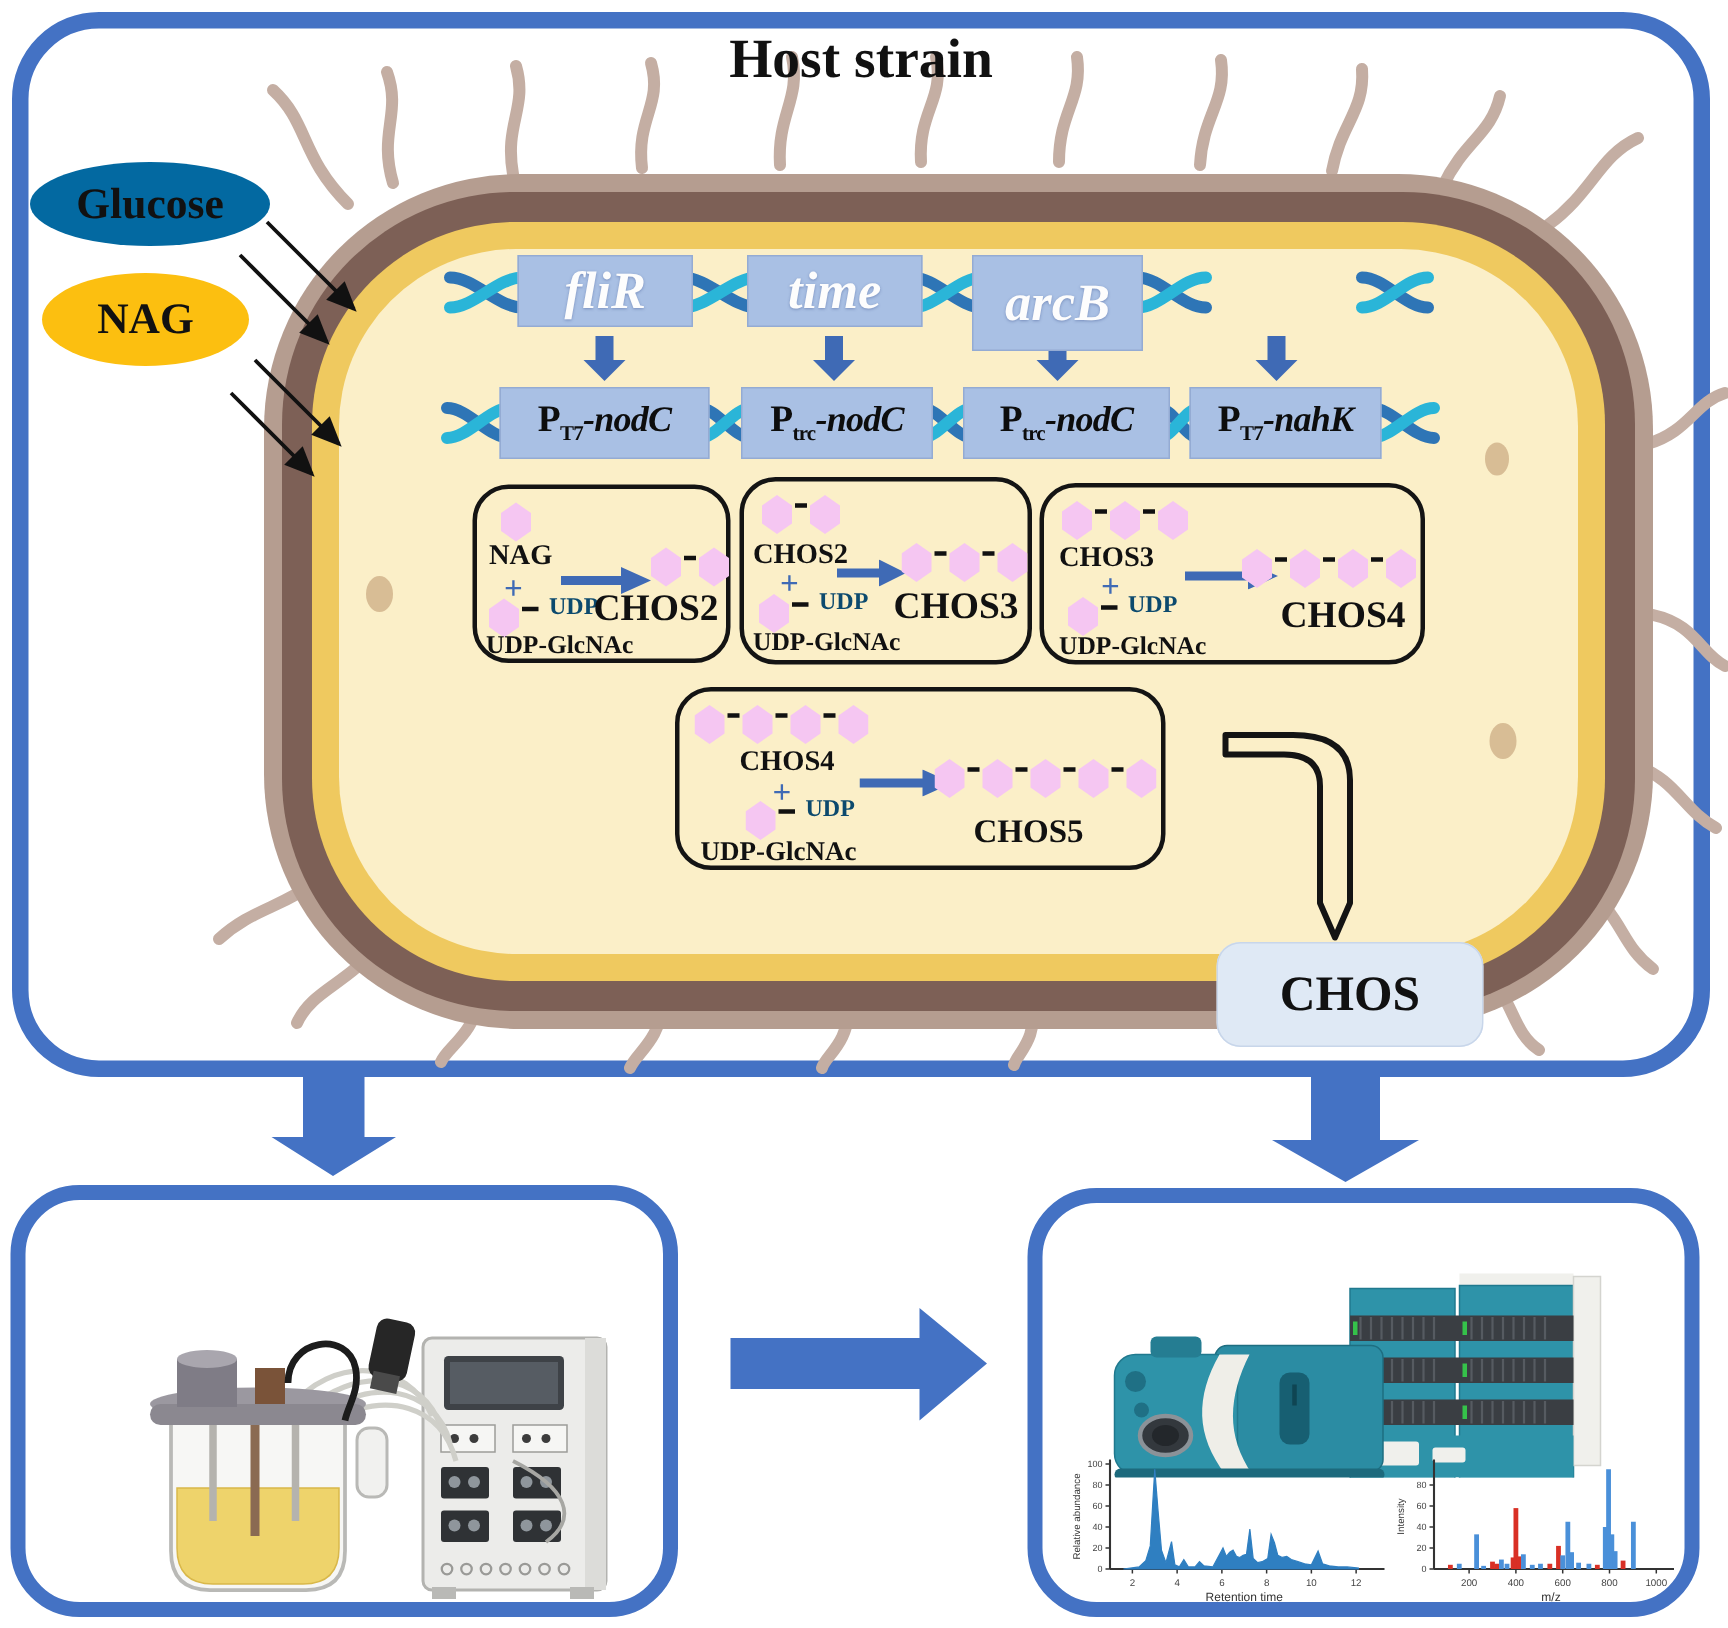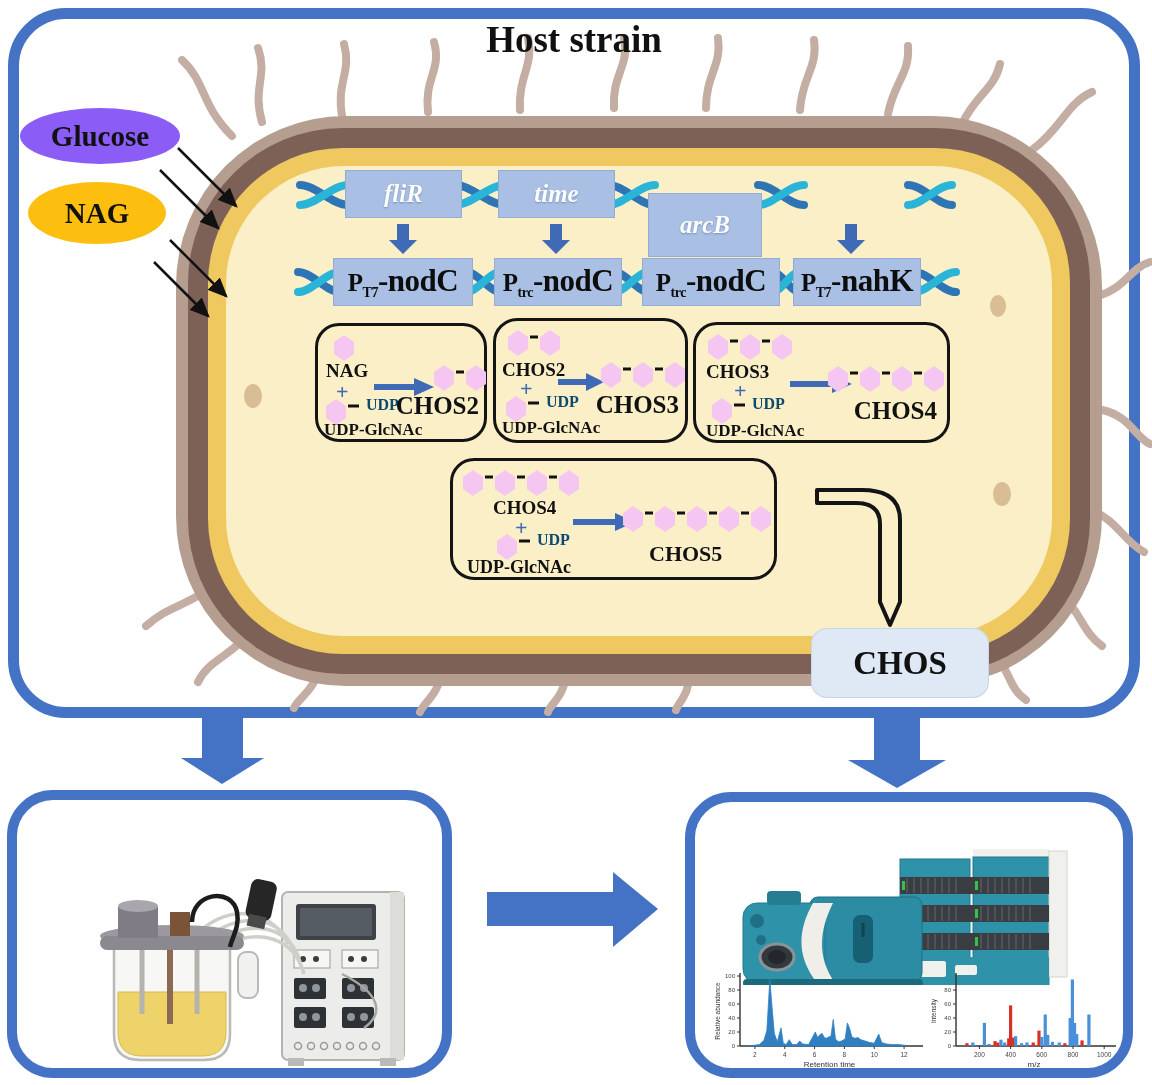--- a/index.html
+++ b/index.html
@@ -6,24 +6,24 @@
   #stage{position:relative;width:1152px;height:1085px;background:#fff;overflow:hidden;
          font-family:"Liberation Serif",serif;}
   .panel{position:absolute;border:11px solid #4472c4;background:#fff;box-sizing:border-box;z-index:1;}
   #fig-svg{position:absolute;left:0;top:0;z-index:2;pointer-events:none;}
   .ct{position:absolute;z-index:3;}
   .title{font-weight:bold;color:#111;text-align:center;}
   .ellipse{position:absolute;z-index:3;display:flex;align-items:center;justify-content:center;
            border-radius:50%;font-weight:bold;font-size:29px;color:#111;}
   .gbox{position:absolute;z-index:3;background:#a9c0e4;border:1px solid #94abd3;
         display:flex;align-items:center;justify-content:center;box-sizing:border-box;}
-  .gene{font-style:italic;font-weight:bold;font-size:25px;color:#fdfdfd;text-shadow:0 1px 2px rgba(60,80,140,.45);}
+  .gene{font-style:italic;font-weight:bold;font-size:35px;color:#fdfdfd;text-shadow:0 1px 2px rgba(60,80,140,.45);}
   .prom{font-weight:bold;color:#0d0d0d;font-size:25px;letter-spacing:-.5px;white-space:nowrap;}
   .prom sub{font-size:14px;font-weight:bold;}
-  .prom .ital{font-size:31px;}
+  .prom .ital{font-style:italic;font-size:24px;}
   .rbox{position:absolute;z-index:3;border:3px solid #141414;border-radius:24px;box-sizing:border-box;}
   .rbox>*{position:absolute;}
   .rsub,.rudpfull{font-weight:bold;color:#111;white-space:nowrap;}
   .rsub{font-size:19px;}
   .rudpfull{font-size:17px;}
   .rudp{font-weight:bold;font-size:16px;color:#0c4a6e;}
   .rplus{font-weight:bold;font-size:22px;color:#3f6ab5;line-height:1;}
   .rprod{font-weight:bold;font-size:25px;color:#111;white-space:nowrap;}
   #chos-box{position:absolute;z-index:3;background:#dfe9f5;border-radius:16px;
             display:flex;align-items:center;justify-content:center;
@@ -126,30 +126,30 @@
 
     <g fill="#4472c4">
       <polygon points="202,712 243,712 243,758 264,758 222,784 181,758 202,758"></polygon>
       <polygon points="874,712 920,712 920,760 946,760 897,788 848,760 874,760"></polygon>
       <polygon points="487,892 613,892 613,872 658,909 613,947 613,926 487,926"></polygon>
     </g>
   </svg>
 
   <div class="ct title" style="left:374px;top:18px;width:400px;font-size:37px;text-align:center;">Host strain</div>
 
-  <div class="ellipse" style="left:20px;top:108px;width:160px;height:56px;background:#8b5cf6;">Glucose</div>
+  <div class="ellipse" style="left:20px;top:108px;width:160px;height:56px;background:#0369a1;">Glucose</div>
   <div class="ellipse" style="left:28px;top:182px;width:138px;height:62px;background:#fcbf10;">NAG</div>
 
   <div class="gbox" style="left:345px;top:170px;width:117px;height:48px;">
     <span class="gene">fliR</span>
     </div>
   <div class="gbox" style="left:498px;top:170px;width:117px;height:48px;">
     <span class="gene">time</span>
     </div>
-  <div class="gbox" style="left:648px;top:170px;width:114px;height:64px;margin-top:23px;">
+  <div class="gbox" style="left:648px;top:170px;width:114px;height:64px;">
     <span class="gene">arcB</span>
     </div>
 
   <div class="gbox" style="left:333px;top:258px;width:140px;height:48px;">
     <span class="prom"><span>P</span><sub>T7</sub><span class="ital">-nodC</span></span>
     </div>
   <div class="gbox" style="left:494px;top:258px;width:128px;height:48px;">
     <span class="prom"><span>P</span><sub>trc</sub><span class="ital">-nodC</span></span>
     </div>
   <div class="gbox" style="left:642px;top:258px;width:138px;height:48px;">

